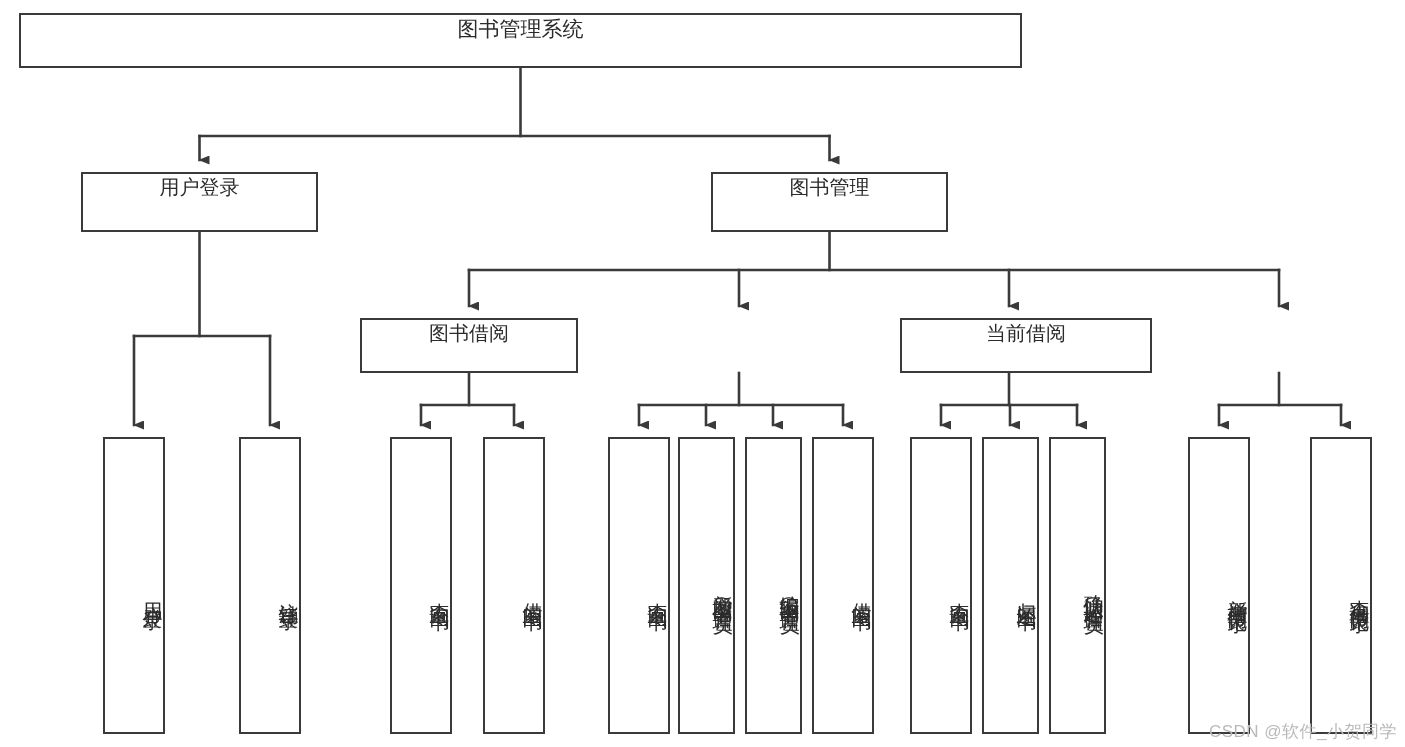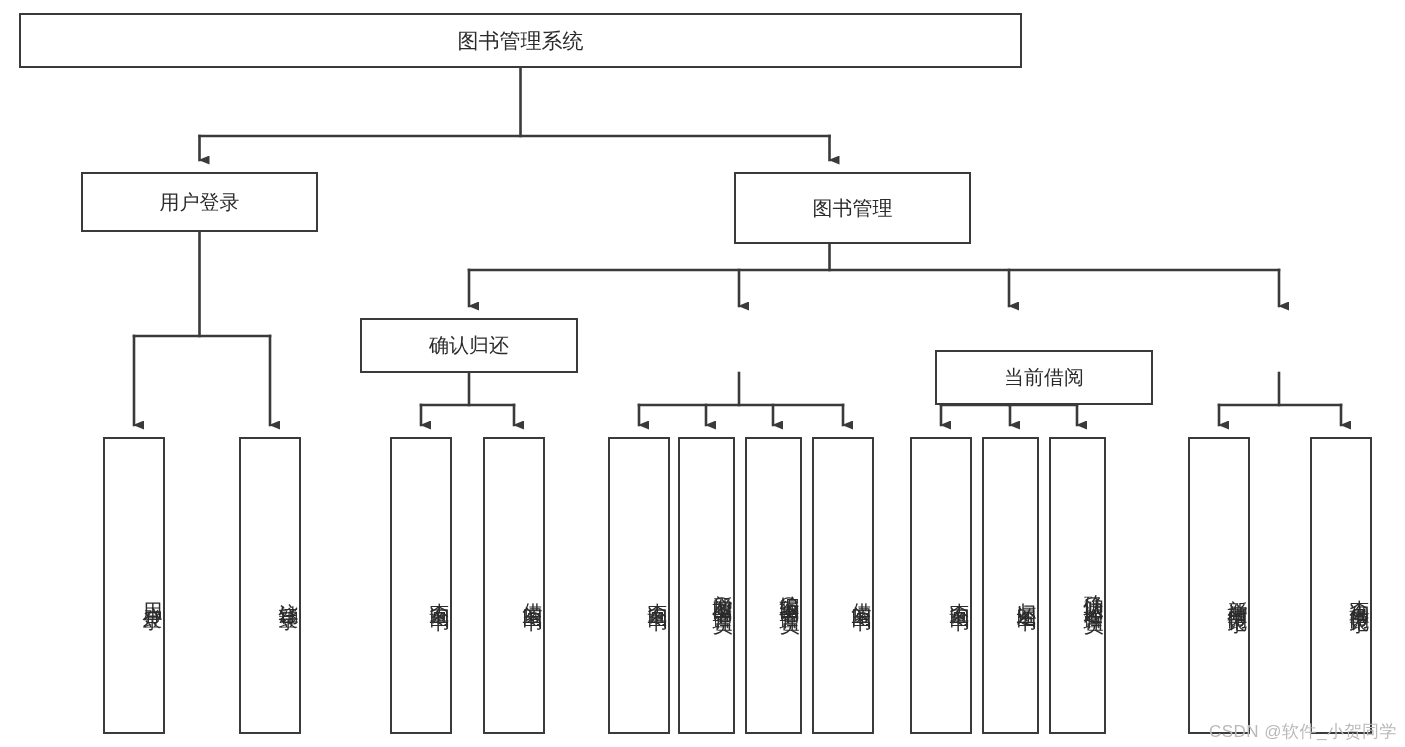--- a/index.html
+++ b/index.html
@@ -25,21 +25,20 @@
     width: 1405px;
     height: 747px;
     pointer-events: none;
   }
   .node {
     position: absolute;
     box-sizing: border-box;
     background: #ffffff;
     border: 2px solid #3a3a3a;
     display: flex;
-    align-items: center;
     justify-content: center;
     color: #2b2b2b;
   }
   .node.root {
     font-size: 21px;
   }
   .node.level2 {
     font-size: 20px;
   }
   .node.leaf {
@@ -125,28 +124,28 @@
     </g>
   </svg>
 
   <div class="node root" style="left:19px; top:13px; width:1003px; height:55px;">
     <span class="label">图书管理系统</span>
   </div>
 
   <div class="node level2" style="left:81px; top:172px; width:237px; height:60px;">
     <span class="label">用户登录</span>
   </div>
-  <div class="node level2" style="left:711px; top:172px; width:237px; height:72px;margin-left:23px;">
+  <div class="node level2" style="left:711px; top:172px; width:237px; height:60px;">
     <span class="label">图书管理</span>
   </div>
 
   <div class="node level2" style="left:360px; top:318px; width:218px; height:55px;">
-    <span class="label">确认归还</span>
+    <span class="label">图书借阅</span>
   </div>
-  <div class="node level2" style="left:935px; top:318px; width:218px; height:55px;margin-top:32px;">
+  <div class="node level2" style="left:900px; top:318px; width:252px; height:55px;">
     <span class="label">当前借阅</span>
   </div>
 
   <div class="node leaf" style="left:103px; top:437px; width:62px; height:297px;">
     <span class="label">用户登录</span>
   </div>
   <div class="node leaf" style="left:239px; top:437px; width:62px; height:297px;">
     <span class="label">注销登录</span>
   </div>
 

